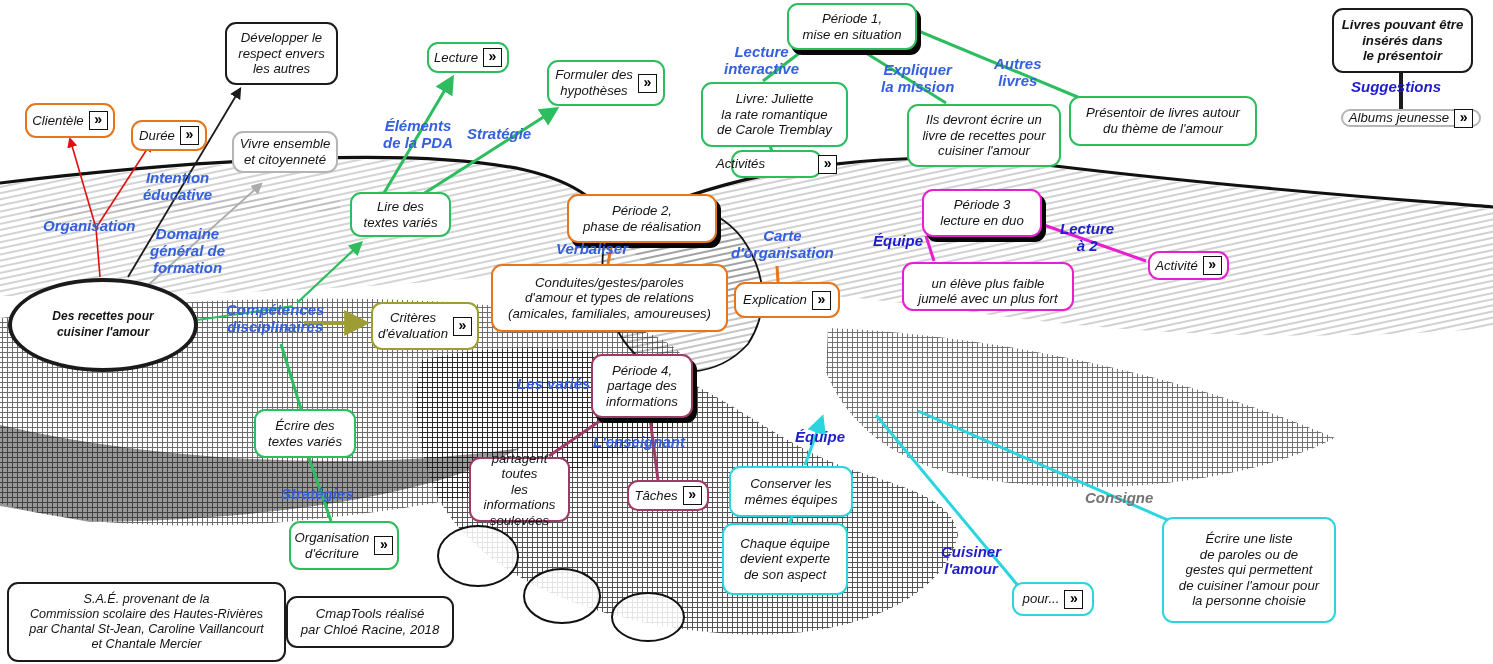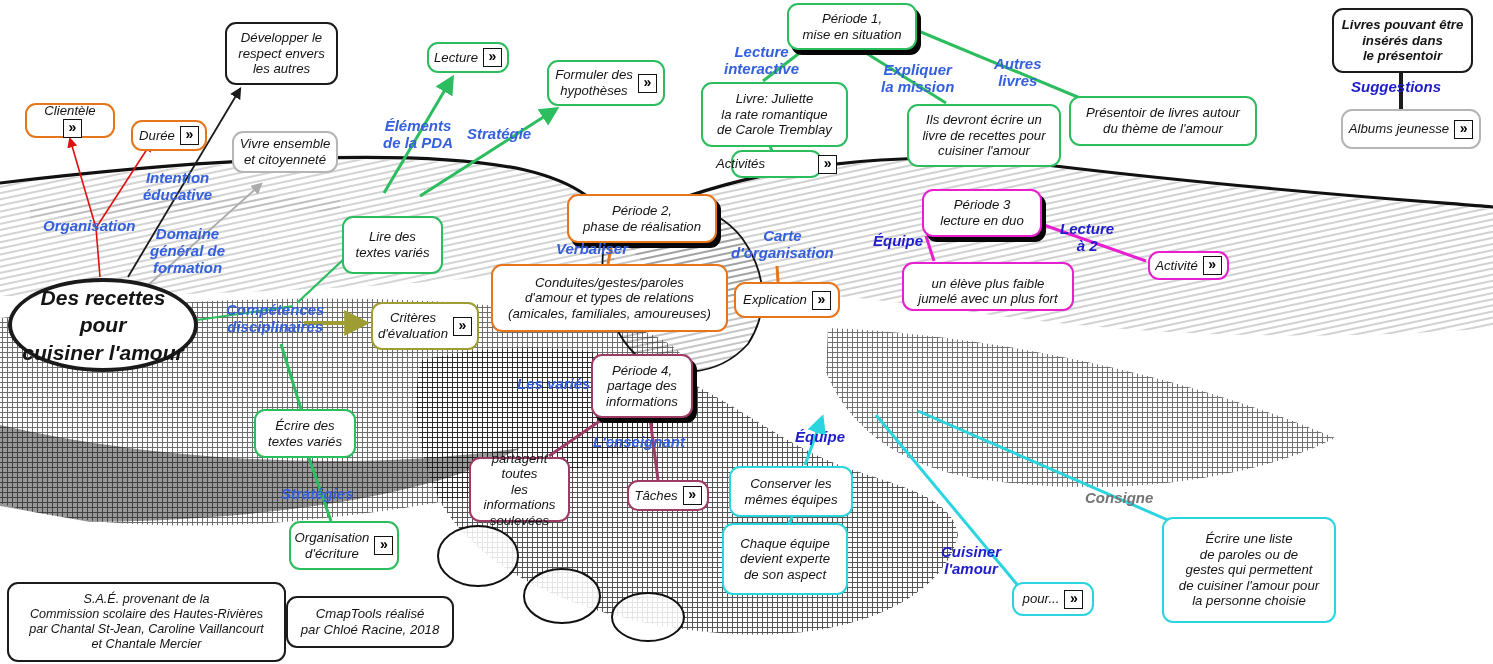--- a/index.html
+++ b/index.html
@@ -7,21 +7,21 @@
        font-family:"Liberation Sans",sans-serif;}
   #sketch,#edges{position:absolute;left:0;top:0;}
   #sketch{z-index:1;}
   #edges{z-index:2;}
   .node{position:absolute;box-sizing:border-box;z-index:3;background:#fff;
         border:2.2px solid #333;border-radius:11px;display:flex;align-items:center;
         justify-content:center;text-align:center;font-style:italic;color:#141414;
         font-size:13.2px;line-height:1.18;padding:2px 4px;}
   .node.shadow{box-shadow:4px 5px 0 0 #060606;border-width:2.6px;}
   .node.ellipse{border-radius:50%;border-width:4.5px;font-weight:bold;
-        font-size:21px;line-height:1.3;}
+        font-size:12px;line-height:1.3;}
   .chev{display:inline-block;flex:none;width:17px;height:17px;border:1.6px solid #111;
         background:#fff;font-style:normal;font-weight:bold;font-size:14px;
         line-height:15px;text-align:center;margin-left:5px;color:#000;}
   .lbl{position:absolute;z-index:4;font-weight:bold;font-style:italic;font-size:15px;
         line-height:1.12;text-align:center;white-space:pre-line;}
 </style>
 </head>
 <body>
 
 <div id="map">
@@ -100,21 +100,21 @@
       <line x1="1041" y1="224" x2="1146" y2="261" stroke="#e81fd0" stroke-width="3"></line>
       <line x1="604" y1="418" x2="549" y2="456" stroke="#9e3a66" stroke-width="3"></line>
       <line x1="650" y1="418" x2="658" y2="480" stroke="#9e3a66" stroke-width="3"></line>
       <line x1="805" y1="465" x2="822" y2="418" stroke="#2ad5e0" stroke-width="3" marker-end="url(#m-cyan)"></line>
       <line x1="792" y1="517" x2="789" y2="524" stroke="#2ad5e0" stroke-width="3"></line>
       <line x1="876" y1="415" x2="1020" y2="588" stroke="#2ad5e0" stroke-width="3"></line>
       <line x1="918" y1="411" x2="1170" y2="521" stroke="#2ad5e0" stroke-width="3"></line>
       <line x1="304" y1="323" x2="365" y2="323" stroke="#9d9d33" stroke-width="4" marker-end="url(#m-olive)"></line>
     </svg>
 
-<div class="node" style="left: 25px; top: 103px; width: 90px; height: 35px; border-color: rgb(229, 118, 28); flex-direction: column;">
+<div class="node" style="left: 25px; top: 103px; width: 90px; height: 35px; border-color: rgb(229, 118, 28);">
       <span>Clientèle</span>
       <span class="chev">»</span>
     </div>
     <div class="node" style="left: 131px; top: 120px; width: 76px; height: 31px; border-color: rgb(229, 118, 28);">
       <span>Durée</span>
       <span class="chev">»</span>
     </div>
     <div class="node" style="left: 209px; top: 22px; width: 113px; height: 63px; border-color: rgb(27, 27, 27); margin-left: 16px;">
       <span>Développer le<br>respect envers<br>les autres</span>
     </div>
@@ -125,21 +125,21 @@
       <span>Des recettes pour<br>cuisiner l'amour</span>
     </div>
     <div class="node" style="left: 427px; top: 42px; width: 82px; height: 31px; border-color: rgb(44, 189, 94);">
       <span>Lecture</span>
       <span class="chev">»</span>
     </div>
     <div class="node" style="left: 547px; top: 60px; width: 118px; height: 46px; border-color: rgb(44, 189, 94);">
       <span>Formuler des<br>hypothèses</span>
       <span class="chev">»</span>
     </div>
-    <div class="node" style="left: 342px; top: 192px; width: 101px; height: 58px; border-color: rgb(44, 189, 94); margin-top: 24px;">
+    <div class="node" style="left: 350px; top: 192px; width: 101px; height: 45px; border-color: rgb(44, 189, 94);">
       <span>Lire des<br>textes variés</span>
     </div>
     <div class="node shadow" style="left: 787px; top: 3px; width: 130px; height: 47px; border-color: rgb(44, 189, 94);">
       <span>Période 1,<br>mise en situation</span>
     </div>
     <div class="node" style="left: 701px; top: 82px; width: 147px; height: 65px; border-color: rgb(44, 189, 94);">
       <span>Livre: Juliette<br>la rate romantique<br>de Carole Tremblay</span>
     </div>
     <div class="node" style="left: 731px; top: 150px; width: 91px; height: 28px; border-color: rgb(44, 189, 94); gap: 48px;">
       <span>Activités</span>
@@ -147,21 +147,21 @@
     </div>
     <div class="node" style="left: 907px; top: 104px; width: 154px; height: 63px; border-color: rgb(44, 189, 94);">
       <span>Ils devront écrire un<br>livre de recettes pour<br>cuisiner l'amour</span>
     </div>
     <div class="node" style="left: 1069px; top: 96px; width: 188px; height: 50px; border-color: rgb(44, 189, 94);">
       <span>Présentoir de livres autour<br>du thème de l'amour</span>
     </div>
     <div class="node" style="left: 1332px; top: 8px; width: 141px; height: 65px; border-color: rgb(27, 27, 27); font-weight: bold;">
       <span>Livres pouvant être<br>insérés dans<br>le présentoir</span>
     </div>
-    <div class="node" style="left: 1341px; top: 109px; width: 140px; height: 40px; border-color: rgb(181, 181, 181);">
+    <div class="node" style="left: 1341px; top: 109px; width: 140px; height: 18px; border-color: rgb(181, 181, 181);">
       <span>Albums jeunesse</span>
       <span class="chev">»</span>
     </div>
     <div class="node shadow" style="left: 567px; top: 194px; width: 150px; height: 49px; border-color: rgb(229, 118, 28);">
       <span>Période 2,<br>phase de réalisation</span>
     </div>
     <div class="node" style="left: 491px; top: 264px; width: 237px; height: 68px; border-color: rgb(229, 118, 28);">
       <span>Conduites/gestes/paroles<br>d'amour et types de relations<br>(amicales, familiales, amoureuses)</span>
     </div>
     <div class="node" style="left: 734px; top: 282px; width: 106px; height: 36px; border-color: rgb(229, 118, 28);">

